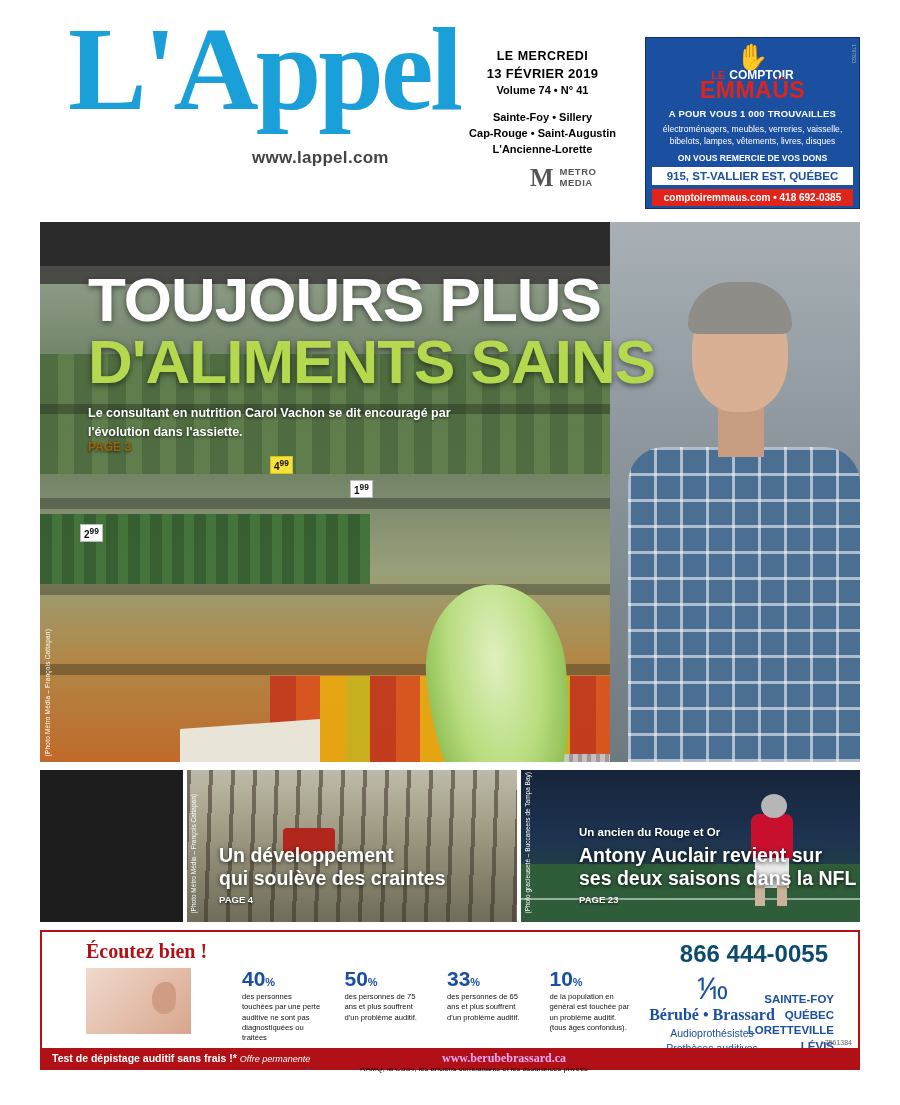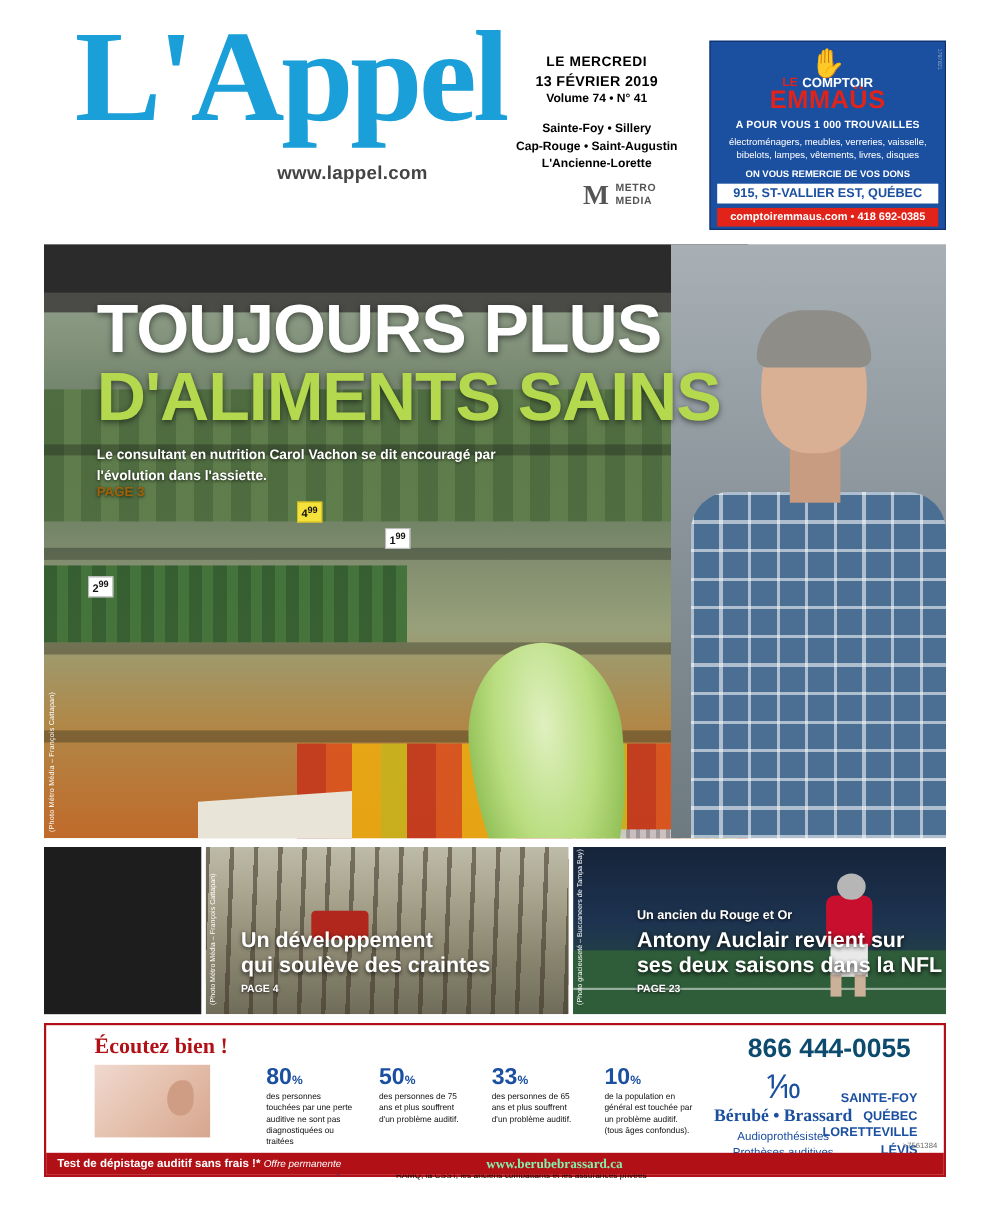--- a/index.html
+++ b/index.html
@@ -198,21 +198,21 @@
   .ba-phone { position:absolute; right:30px; top:8px; color:#0c4a6e; font-size:24px; font-weight:bold; }
   .bb-logo { position:absolute; left:590px; top:42px; width:160px; text-align:center; }
   .bb-mark { font-size:30px; color:#1b4fa0; line-height:1; font-family:"Liberation Serif", serif; }
   .bb-name { font-size:16px; color:#1b4fa0; font-weight:bold; font-family:"Liberation Serif", serif; margin-top:2px;}
   .bb-sub { font-size:10.5px; color:#1b4fa0; line-height:1.4; margin-top:2px; }
   .bb-cities { position:absolute; right:24px; top:60px; text-align:right; color:#1b4fa0;
       font-size:11.5px; font-weight:bold; line-height:1.35; }
   .ba-strip { position:absolute; left:0; bottom:0; width:816px; height:20px; background:#b11116; }
   .ba-strip .left { position:absolute; left:10px; top:4px; color:#fff; font-size:10.5px; font-weight:bold; }
   .ba-strip .left i { font-style:italic; font-weight:normal; font-size:9px; }
-  .ba-strip .right { position:absolute; left:400px; top:3px; color:#86efac; font-size:12px; font-weight:bold;
+  .ba-strip .right { position:absolute; left:400px; top:3px; color:#f0abfc; font-size:12px; font-weight:bold;
       font-family:"Liberation Serif", serif; }
   .ba-code { position:absolute; right:6px; bottom:22px; font-size:7px; color:#666; }
 </style>
 </head>
 <body>
 
 <div class="page">
 
   <div class="masthead">
 
@@ -340,21 +340,21 @@
   </div>
 
   <div class="bottom-ad">
     <div class="ba-title">Écoutez bien !</div>
     <div class="ba-photo">
       <div class="ba-ear"></div>
     </div>
 
     <div class="stats">
       <div class="stat">
-        <div class="pct"><span style="font-size:21px">80</span><span>%</span></div>
+        <div class="pct"><span style="font-size:21px">40</span><span>%</span></div>
         <div class="txt">des personnes touchées par une perte auditive ne sont pas diagnostiquées ou traitées</div>
       </div>
       <div class="stat">
         <div class="pct"><span style="font-size:21px">50</span><span>%</span></div>
         <div class="txt">des personnes de 75 ans et plus souffrent d'un problème auditif.</div>
       </div>
       <div class="stat">
         <div class="pct"><span style="font-size:21px">33</span><span>%</span></div>
         <div class="txt">des personnes de 65 ans et plus souffrent d'un problème auditif.</div>
       </div>

